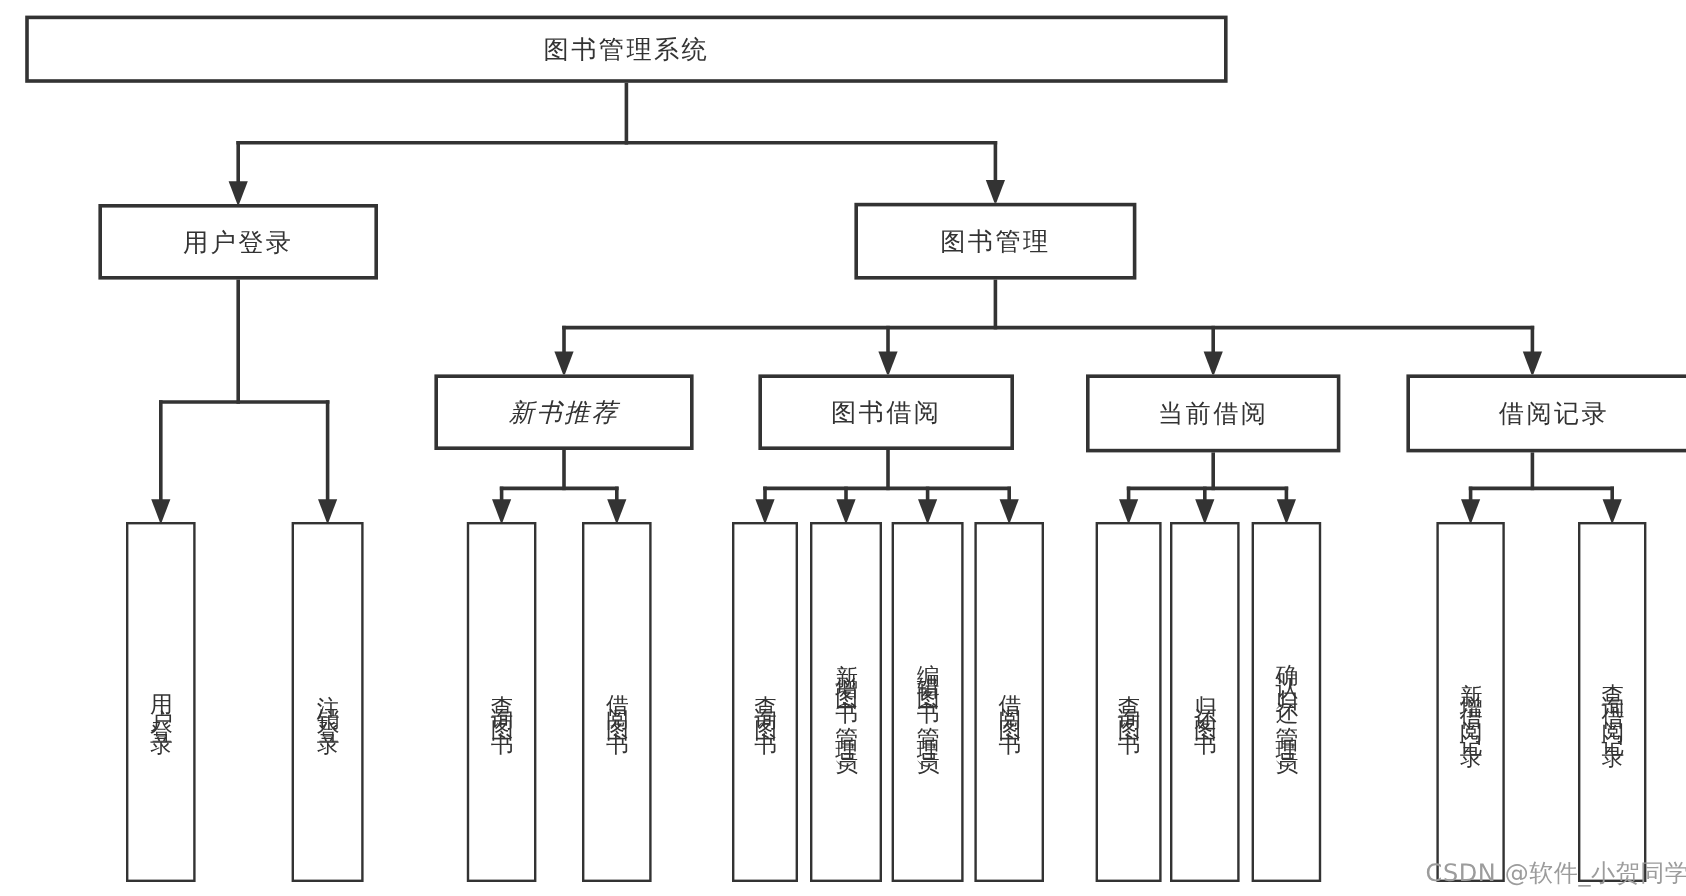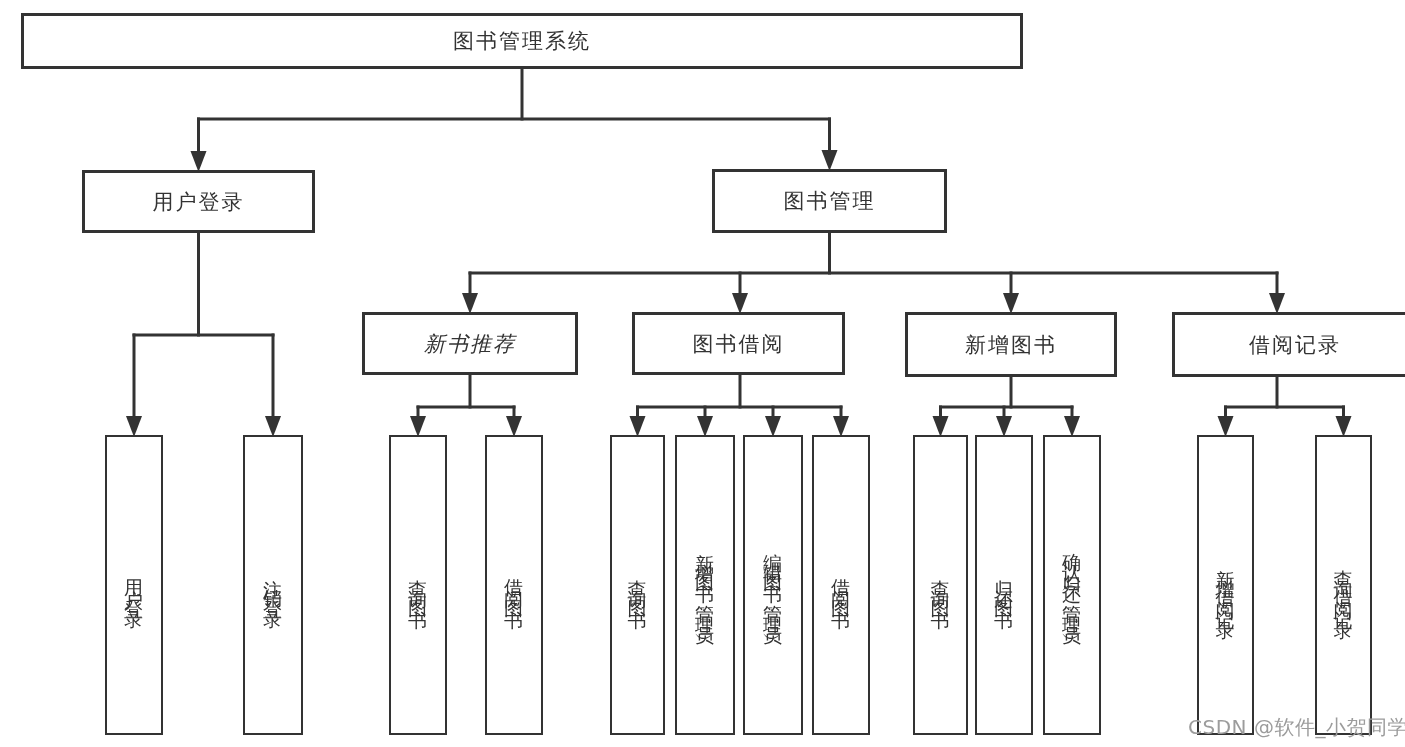--- a/index.html
+++ b/index.html
@@ -133,21 +133,21 @@
     <div class="node v" style="left: 243px; top: 435px; width: 60px; height: 300px;">
       <span class="vtext">注销登录</span>
     </div>
     <div class="node h" style="left: 362px; top: 312px; width: 216px; height: 63px; font-style: italic;">
       <span>新书推荐</span>
     </div>
     <div class="node h" style="left: 632px; top: 312px; width: 213px; height: 63px;">
       <span>图书借阅</span>
     </div>
     <div class="node h" style="left: 905px; top: 312px; width: 212px; height: 65px;">
-      <span>新增图书</span>
+      <span>当前借阅</span>
     </div>
     <div class="node h" style="left: 1172px; top: 312px; width: 246px; height: 65px;">
       <span>借阅记录</span>
     </div>
     <div class="node v" style="left: 389px; top: 435px; width: 58px; height: 300px;">
       <span class="vtext">查询图书</span>
     </div>
     <div class="node v" style="left: 485px; top: 435px; width: 58px; height: 300px;">
       <span class="vtext">借阅图书</span>
     </div>

